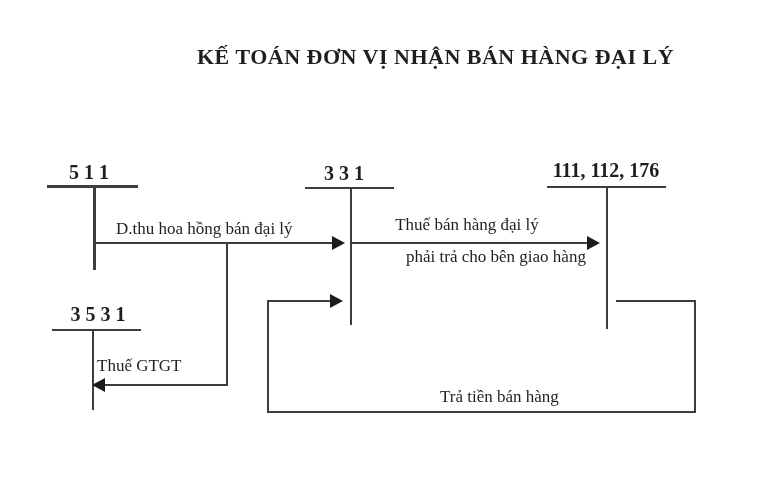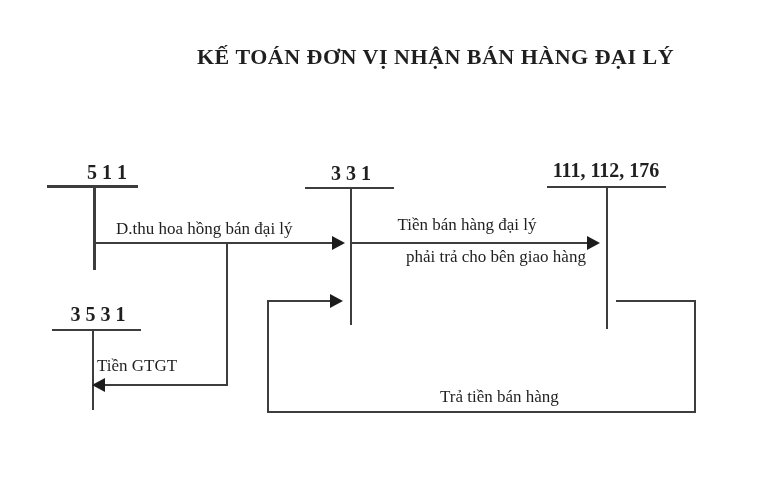--- a/index.html
+++ b/index.html
@@ -35,23 +35,23 @@
   .vline { position: absolute; background: var(--line); }
 
   .code {
     position: absolute;
     font-size: 20px;
     font-weight: bold;
     color: var(--text);
     text-align: center;
     white-space: nowrap;
   }
-  .c511  { left: 72px;  top: 161px; width: 70px;  }
+  .c511  { left: 54px;  top: 161px; width: 70px;  }
   .c3331 { left: 62px;  top: 303px; width: 72px;  }
-  .c331  { left: 315px; top: 162px; width: 72px;  }
+  .c331  { left: 308px; top: 162px; width: 72px;  }
   .c111  { left: 536px; top: 159px; width: 140px; }
 
   .bar511  { left: 47px;  top: 185px; width: 91px;  height: 3px; }
   .stem511 { left: 93px;  top: 185px; width: 3px;   height: 85px; }
   .bar3331 { left: 52px;  top: 329px; width: 89px;  height: 2px; }
   .stem3331{ left: 92px;  top: 329px; width: 2px;   height: 81px; }
   .bar331  { left: 305px; top: 187px; width: 89px;  height: 2px; }
   .stem331 { left: 350px; top: 187px; width: 2px;   height: 138px; }
   .bar111  { left: 547px; top: 186px; width: 119px; height: 2px; }
   .stem111 { left: 606px; top: 186px; width: 2px;   height: 143px; }
@@ -123,27 +123,27 @@
   </div>
 
   <div>
     <div class="lbl f1lbl">D.thu hoa hồng bán đại lý</div>
     <div class="hline f1line"></div>
     <div class="ah ah-r f1head"></div>
     <div class="vline branchline"></div>
   </div>
 
   <div>
-    <div class="lbl vatlbl">Tiền GTGT</div>
+    <div class="lbl vatlbl">Thuế GTGT</div>
     <div class="hline vatline"></div>
     <div class="ah ah-l vathead"></div>
   </div>
 
   <div>
-    <div class="lbl f2lbl1">Tiền bán hàng đại lý</div>
+    <div class="lbl f2lbl1">Thuế bán hàng đại lý</div>
     <div class="lbl f2lbl2">phải trả cho bên giao hàng</div>
     <div class="hline f2line"></div>
     <div class="ah ah-r f2head"></div>
   </div>
 
   <div>
     <div class="hline rstart"></div>
     <div class="vline rright"></div>
     <div class="hline rbottom"></div>
     <div class="vline rleft"></div>

